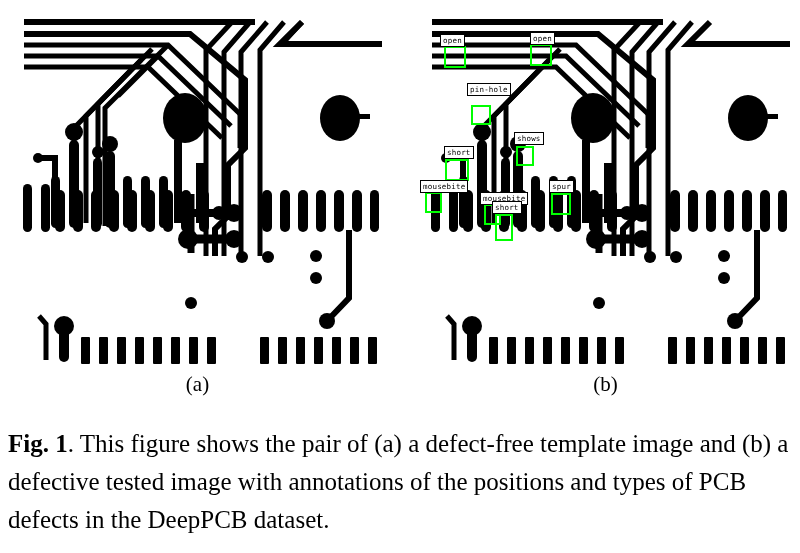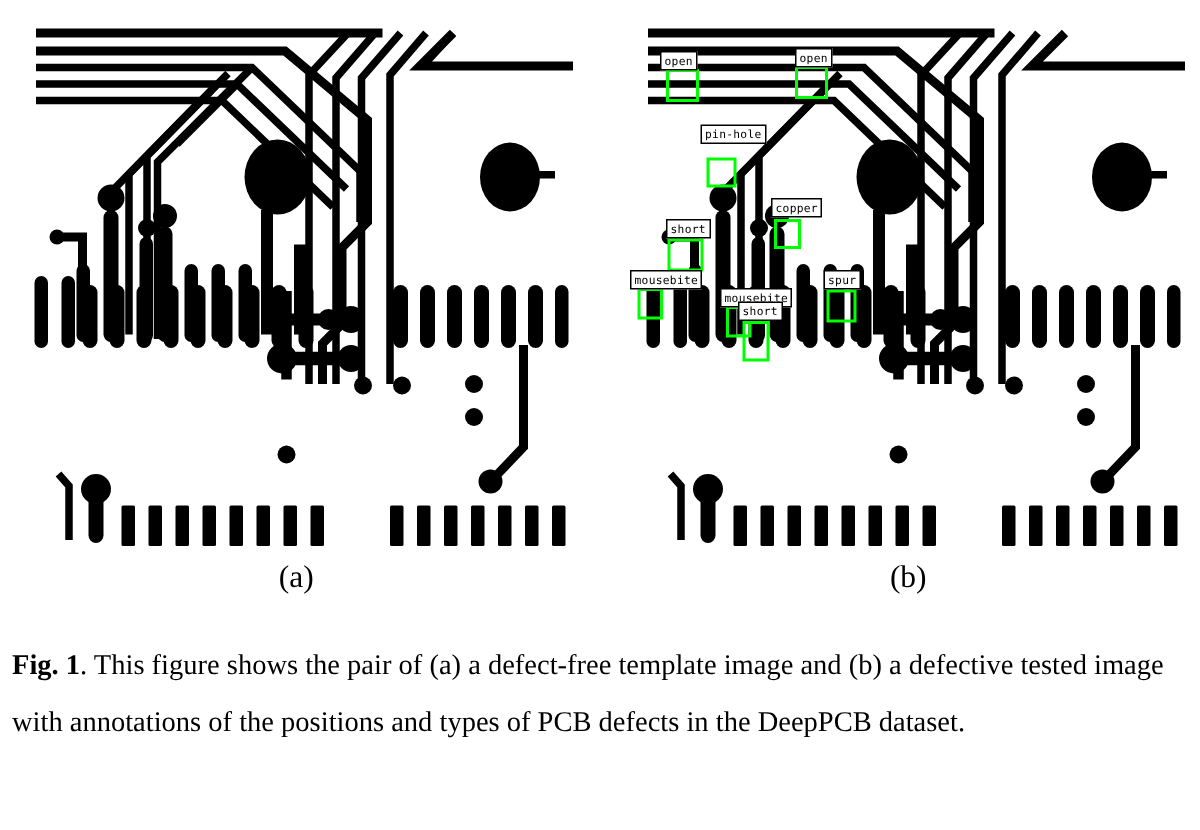--- a/index.html
+++ b/index.html
@@ -42,21 +42,21 @@
   .defect-box{
     position:absolute;
     border:2px solid #00ff00;
     box-sizing:border-box;
     z-index:4;
   }
 
   #fig-caption{
     position:absolute;left:8px;top:425px;width:786px;
     font-family:"Liberation Serif", serif;
-    font-size:19px;
+    font-size:25px;
     line-height:38px;
     text-align:left;
     color:#000;
   }
   #fig-caption b{font-weight:bold;}
 </style>
 </head>
 <body>
 
 <div id="figure-area">
@@ -315,21 +315,21 @@
         <div class="defect-box" style="left: 53px; top: 97px; width: 20px; height: 20px; border-color: rgb(0, 255, 0);"></div>
         <div class="defect-box" style="left: 98px; top: 138px; width: 18px; height: 20px; border-color: rgb(0, 255, 0);"></div>
         <div class="defect-box" style="left: 27px; top: 151px; width: 24px; height: 22px; border-color: rgb(0, 255, 0);"></div>
         <div class="defect-box" style="left: 7px; top: 184px; width: 17px; height: 21px; border-color: rgb(0, 255, 0);"></div>
         <div class="defect-box" style="left: 66px; top: 196px; width: 17px; height: 21px; border-color: rgb(0, 255, 0);"></div>
         <div class="defect-box" style="left: 77px; top: 206px; width: 18px; height: 27px; border-color: rgb(0, 255, 0);"></div>
         <div class="defect-box" style="left: 133px; top: 185px; width: 20px; height: 22px; border-color: rgb(0, 255, 0);"></div>
         <div class="defect-label" style="left: 22px; top: 26px;">open</div>
         <div class="defect-label" style="left: 112px; top: 24px;">open</div>
         <div class="defect-label" style="left: 49px; top: 75px;">pin-hole</div>
-        <div class="defect-label" style="left: 96px; top: 124px;">copper</div>
+        <div class="defect-label" style="left: 96px; top: 124px;">shows</div>
         <div class="defect-label" style="left: 26px; top: 138px;">short</div>
         <div class="defect-label" style="left: 2px; top: 172px;">mousebite</div>
         <div class="defect-label" style="left: 62px; top: 184px;">mousebite</div>
         <div class="defect-label" style="left: 74px; top: 193px;">short</div>
         <div class="defect-label" style="left: 131px; top: 172px;">spur</div>
       </div>
   </div>
 
   <div class="panel-caption" id="caption-a">(a)</div>
   <div class="panel-caption" id="caption-b">(b)</div>

